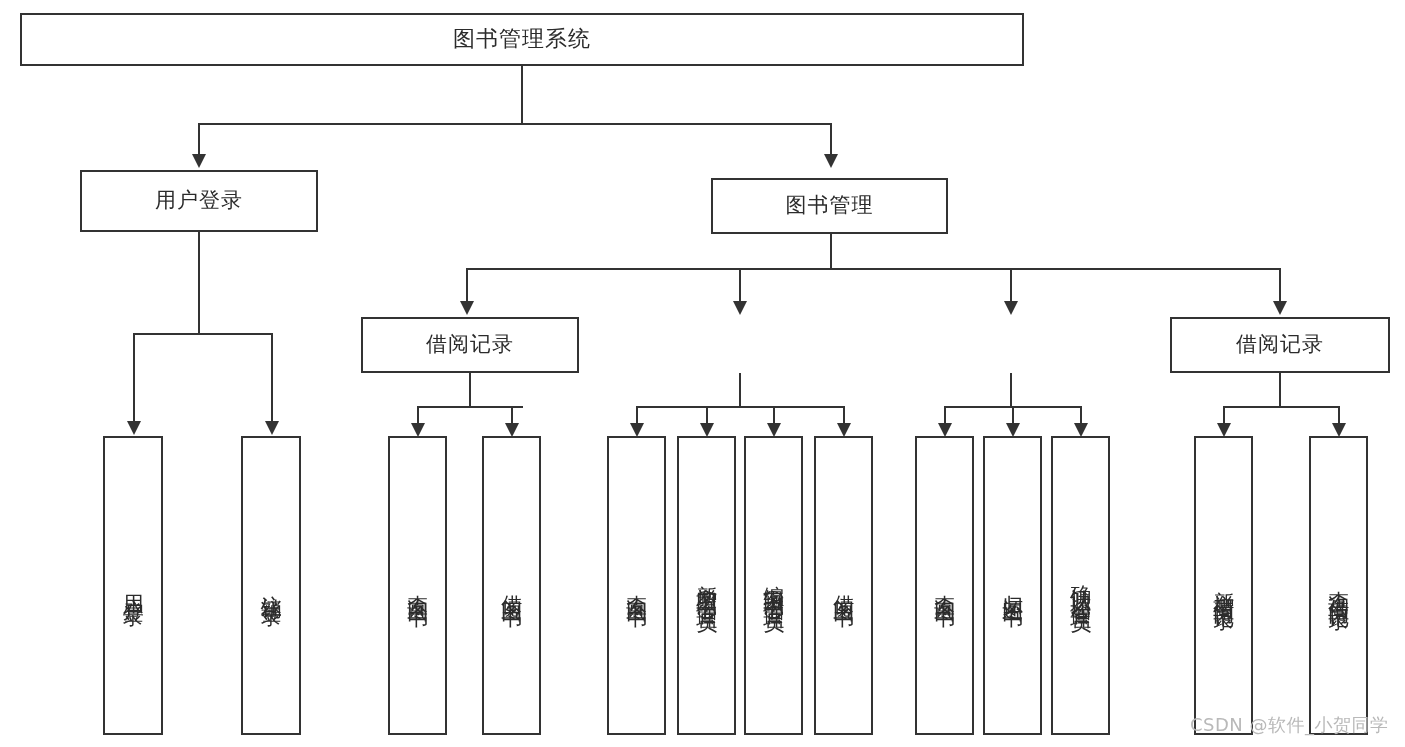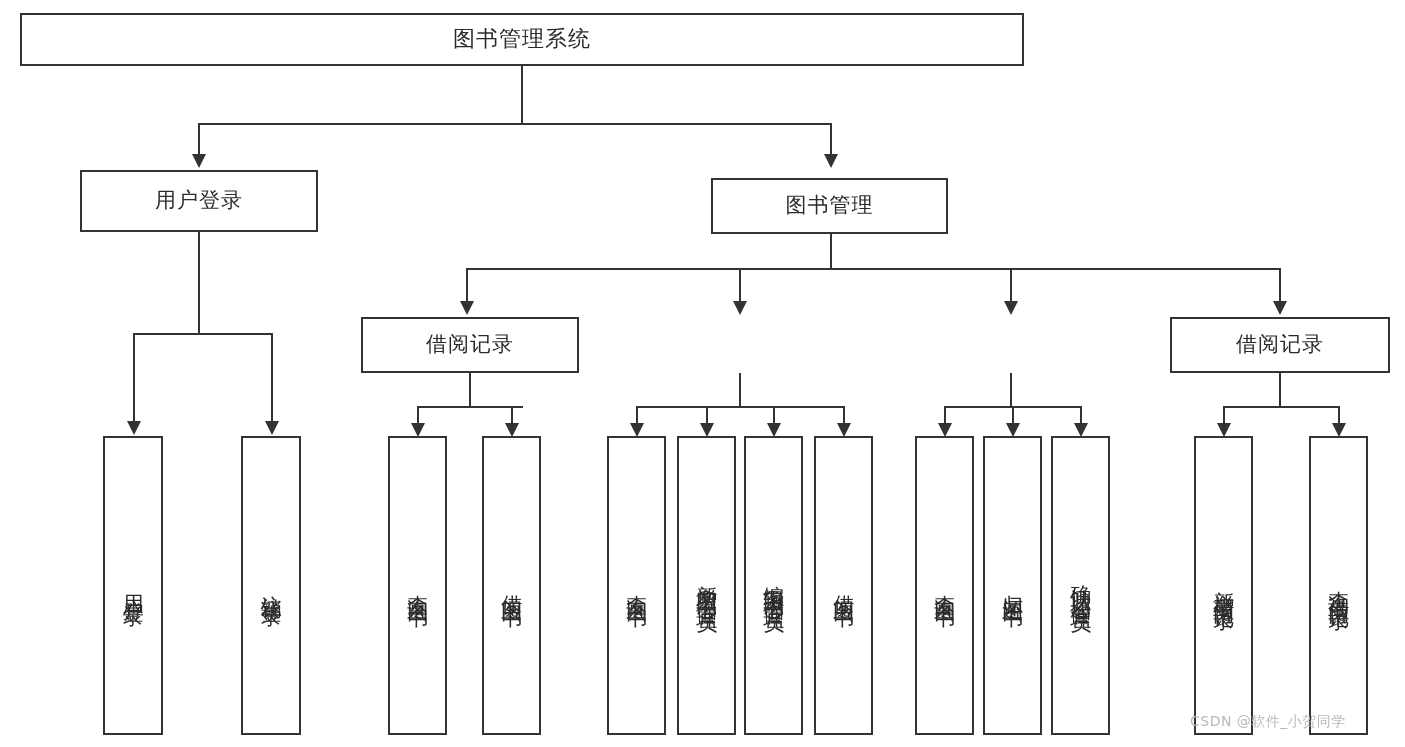--- a/index.html
+++ b/index.html
@@ -54,21 +54,21 @@
     width:0;height:0;
     border-left:7px solid transparent;
     border-right:7px solid transparent;
     border-top:14px solid #333333;
     z-index:2;
   }
 
   
   .watermark{
     position:absolute;
-    font-size:14px;
+    font-size:18px;
     color:#b9b9b9;
     white-space:nowrap;
     z-index:5;
     letter-spacing:0.5px;
   }
 </style>
 </head>
 <body>
 
 <div id="diagram">

